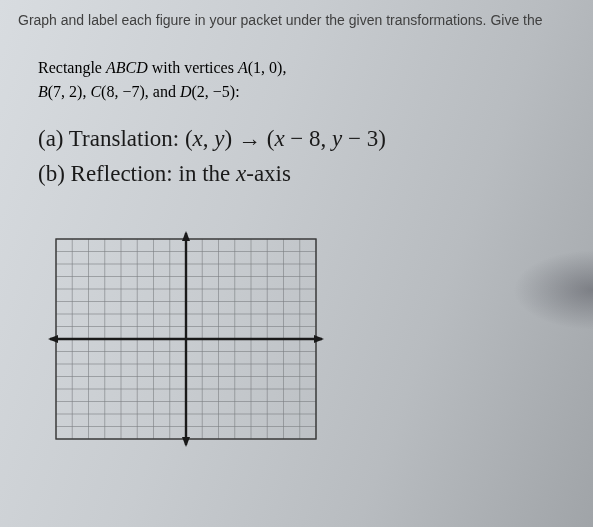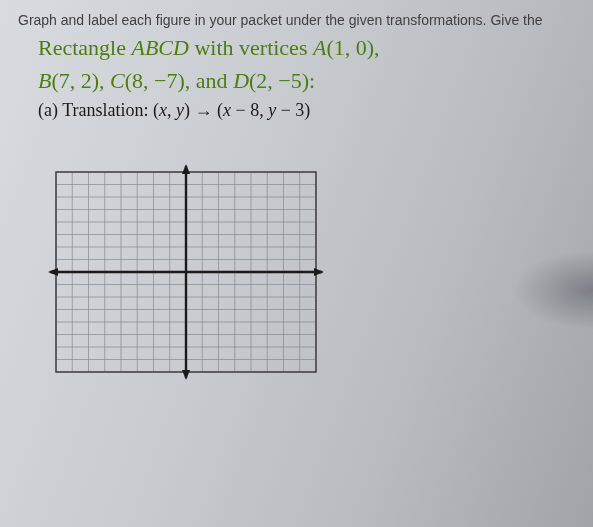--- a/index.html
+++ b/index.html
@@ -10,33 +10,34 @@
       font-family: Georgia, 'Times New Roman', serif;
       padding: 12px 18px;
       color: #2a2a2a;
       position: relative;
       overflow: hidden;
     }
     .header {
       font-family: Arial, sans-serif;
       font-size: 14px;
       color: #404040;
-      margin-bottom: 3px;
+      margin-bottom: 28px;
     }
     .problem-block {
       margin-left: 20px;
     }
     .problem-text {
-      font-size: 22px;
+      font-size: 16px;
       line-height: 1.5;
-      color: #4d7c0f;
+      margin-bottom: 18px;
+      color: #000000;
     }
     .italic { font-style: italic; }
     .parts {
-      font-size: 18px;
+      font-size: 23px;
       line-height: 1.5;
       margin-bottom: 38px;
       color: #1a1a1a;
     }
     .grid-container {
       margin-left: 8px;
       margin-top: 8px;
     }
     svg { display: block; }
     .vignette {
@@ -56,20 +57,23 @@
 
 <div class="problem-block">
   <div class="problem-text">
     <span>Rectangle </span><span class="italic">ABCD</span><span> with vertices </span><span class="italic">A</span><span>(1, 0),</span><br>
     <span class="italic">B</span><span>(7, 2), </span><span class="italic">C</span><span>(8, −7), and </span><span class="italic">D</span><span>(2, −5):</span>
   </div>
 
   <div class="parts">
     <div>
       <span>(a) Translation: (</span><span class="italic">x</span><span>, </span><span class="italic">y</span><span>) → (</span><span class="italic">x</span><span> − 8, </span><span class="italic">y</span><span> − 3)</span>
+    </div>
+    <div>
+      <span>(b) Reflection: in the </span><span class="italic">x</span><span>-axis</span>
     </div>
   </div>
 
   <div class="grid-container">
     <svg width="290" height="240">
       <g id="grid-group">
           <line x1="10" y1="10" x2="10" y2="210" stroke="#7a7e82" stroke-width="0.6"></line>
           <line x1="26.25" y1="10" x2="26.25" y2="210" stroke="#7a7e82" stroke-width="0.6"></line>
           <line x1="42.5" y1="10" x2="42.5" y2="210" stroke="#7a7e82" stroke-width="0.6"></line>
           <line x1="58.75" y1="10" x2="58.75" y2="210" stroke="#7a7e82" stroke-width="0.6"></line>

